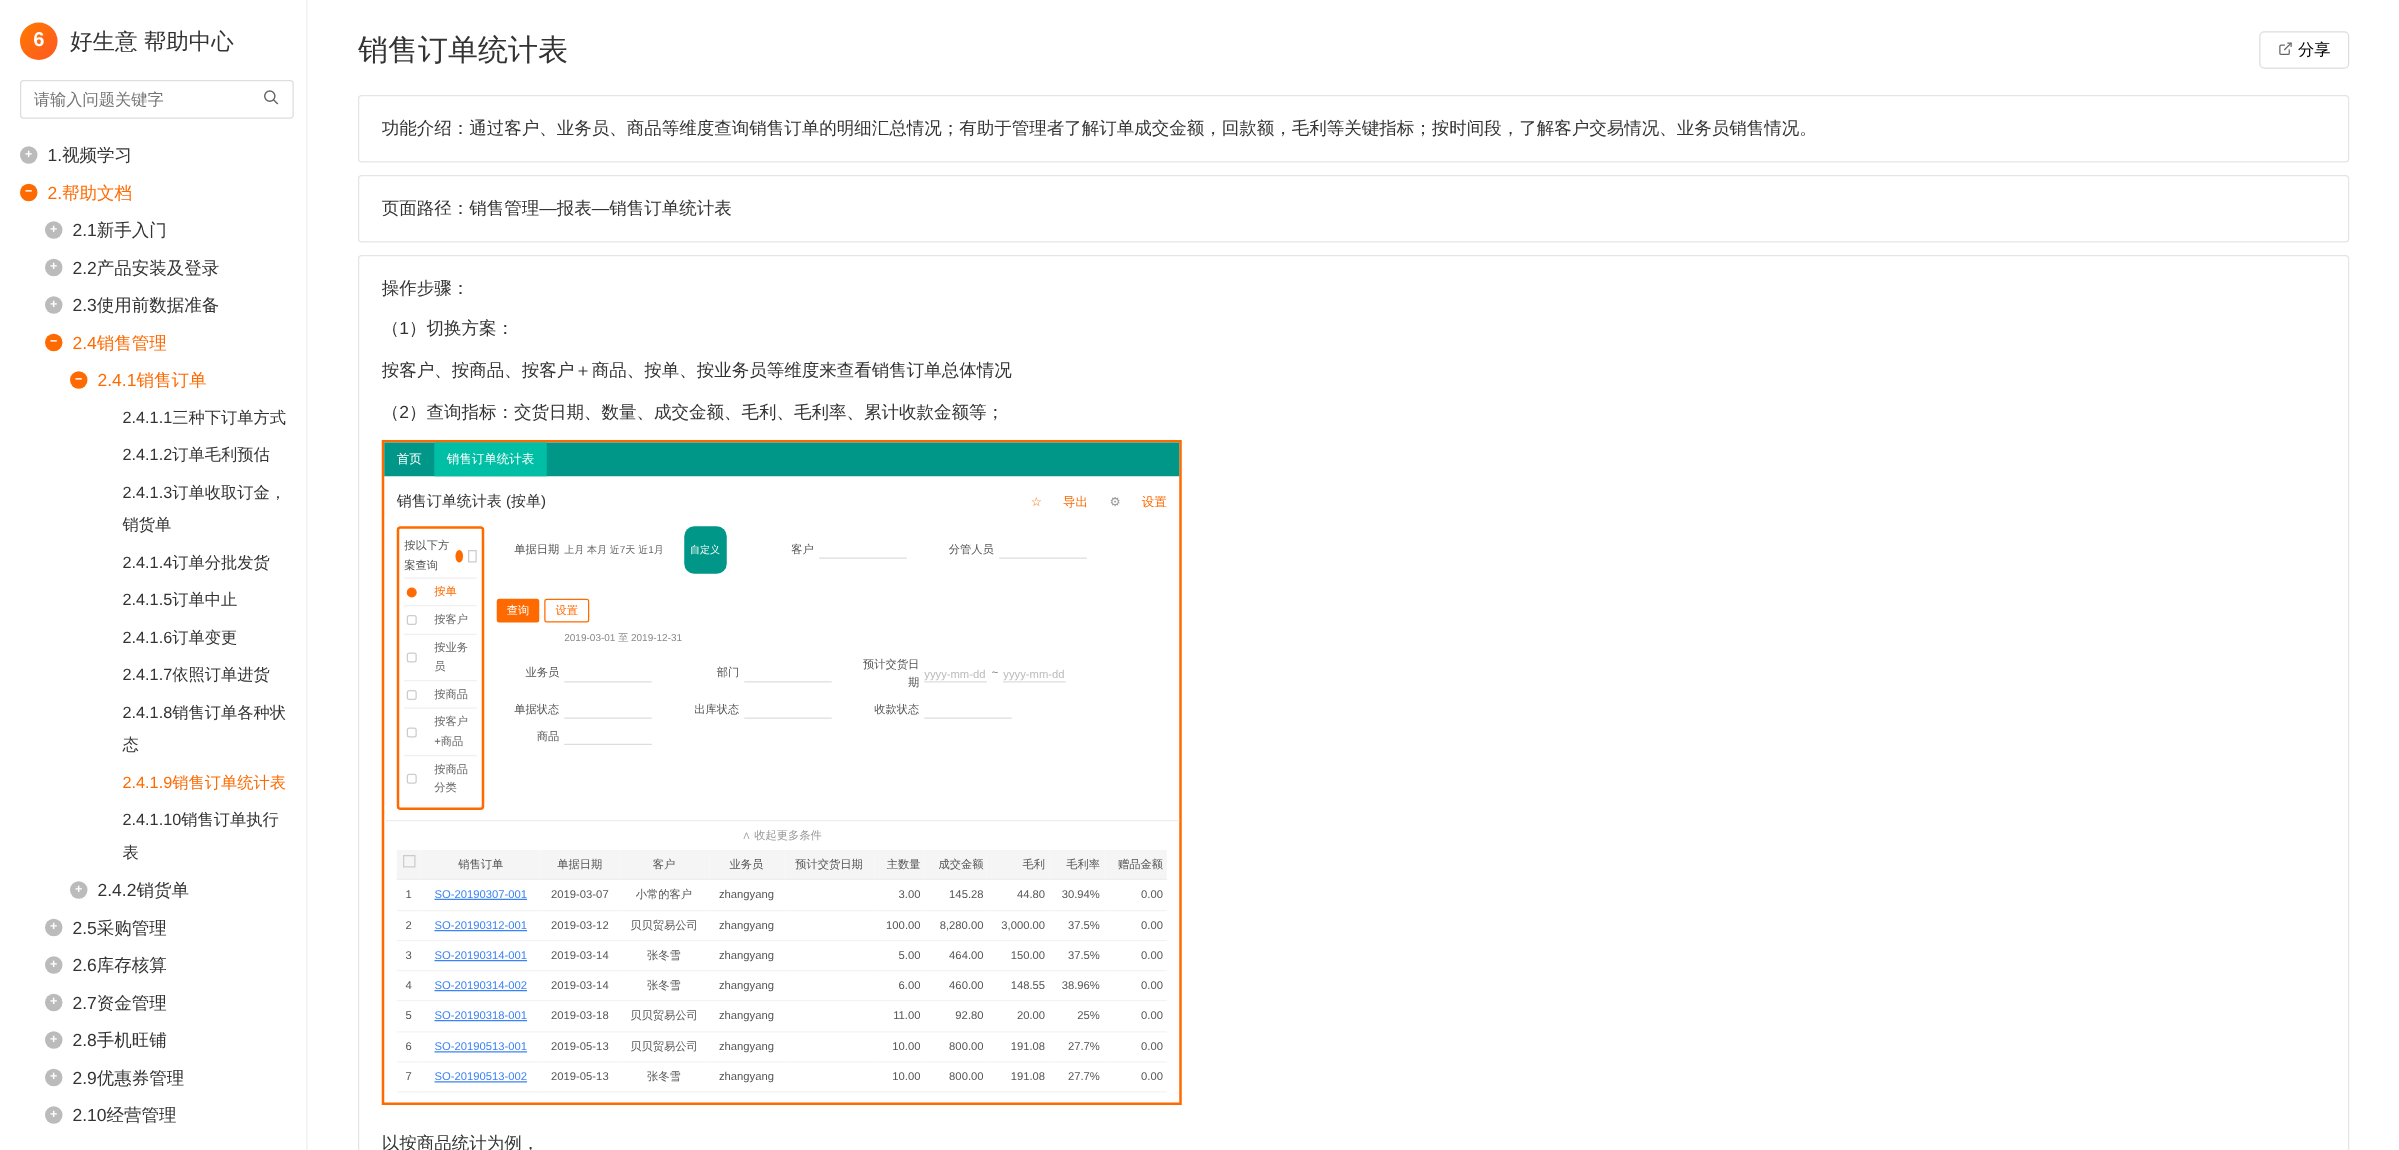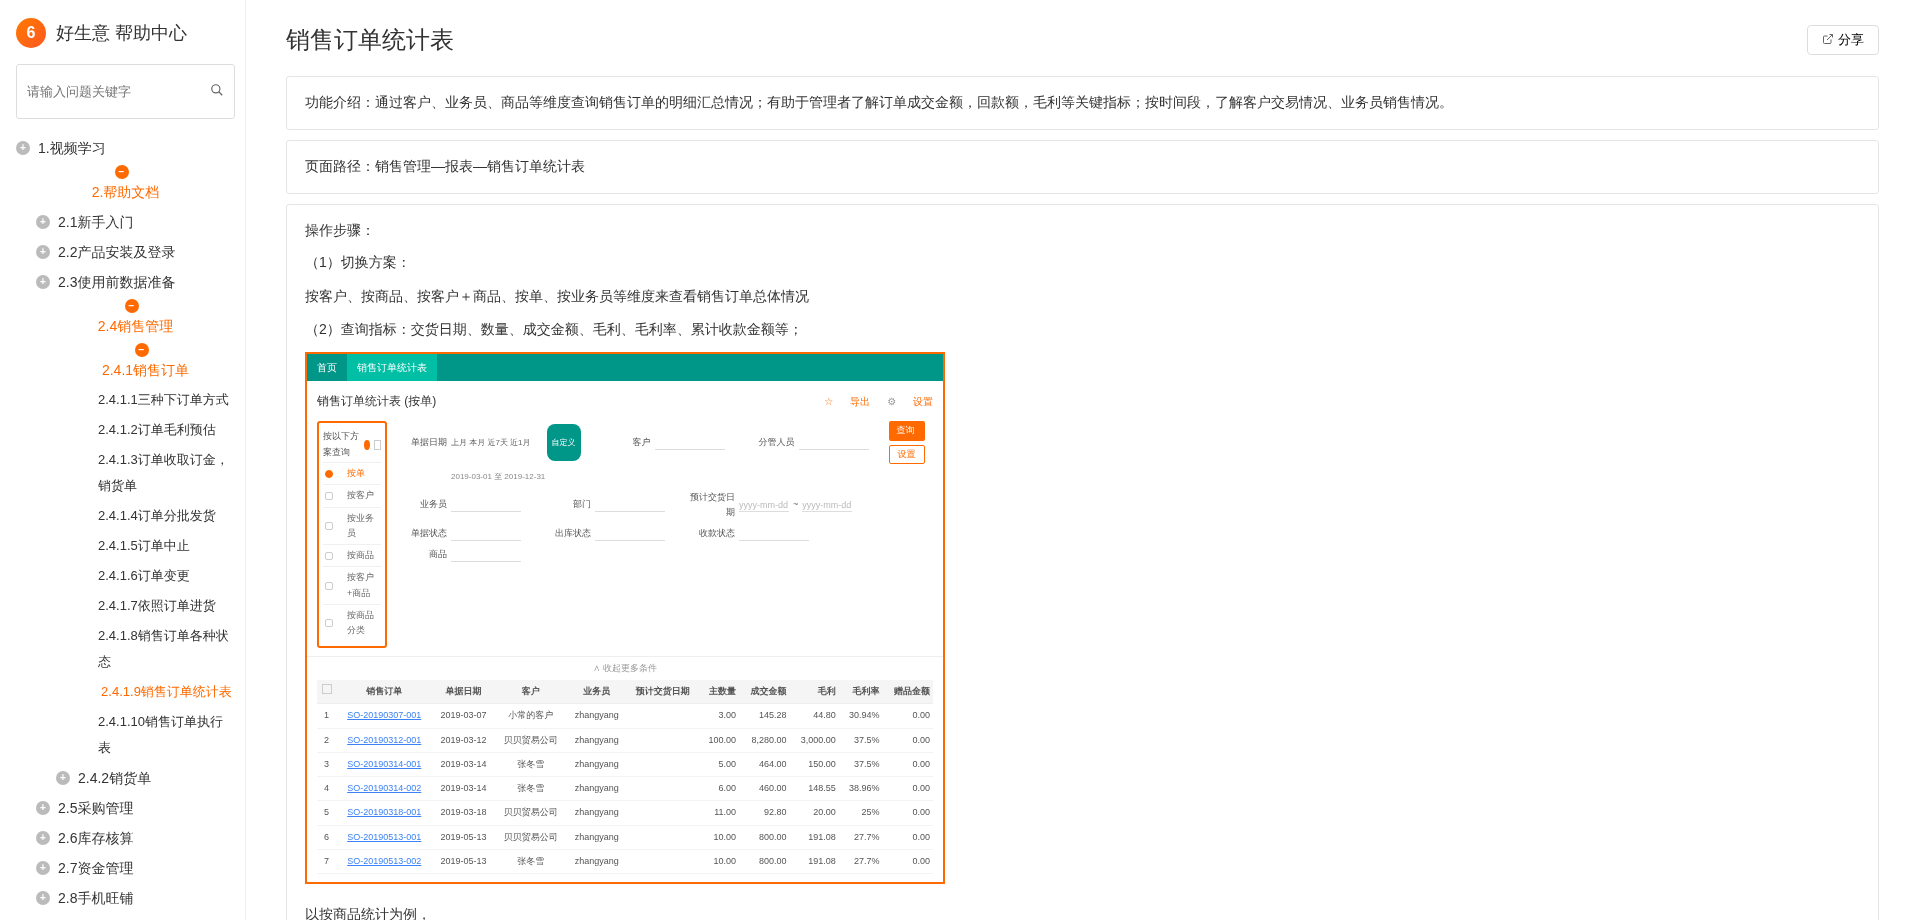--- a/index.html
+++ b/index.html
@@ -4,27 +4,27 @@
 <style>
 * { box-sizing: border-box; margin: 0; padding: 0; }
 body { font-family: "Microsoft YaHei", Arial, sans-serif; font-size: 14px; color: #333; background: #fff; }
 .page { display: flex; }
 .sidebar { width: 246px; flex-shrink: 0; padding: 18px 10px 18px 16px; border-right: 1px solid #eee; height: 920px; overflow-y: auto; position: relative; }
 .sidebar::-webkit-scrollbar { width: 8px; }
 .sidebar::-webkit-scrollbar-thumb { background: #c1c1c1; border-radius: 4px; }
 .logo-row { display: flex; align-items: center; margin-bottom: 16px; }
 .logo { width: 30px; height: 30px; border-radius: 50%; background: linear-gradient(135deg,#ff7a00,#ff5722); display: flex; align-items: center; justify-content: center; color: #fff; font-weight: bold; font-size: 16px; margin-right: 10px; }
 .logo-text { font-size: 18px; font-weight: 400; }
-.search-box { display: flex; align-items: center; border: 1px solid #ddd; border-radius: 3px; padding: 18px 10px; margin-bottom: 14px; }
+.search-box { display: flex; align-items: center; border: 1px solid #ddd; border-radius: 3px; padding: 6px 10px; margin-bottom: 14px; }
 .search-box input { border: none; outline: none; flex: 1; font-size: 13px; }
 .search-box .icon { color: #666; }
 .nav { list-style: none; }
 .nav li { line-height: 26px; }
 .nav-row { display: flex; align-items: center; padding: 2px 0; cursor: pointer; color: #333; }
-.nav-row.active { color: #ff6a00; flex-direction: column; }
+.nav-row.active { color: #ff6a00; }
 .nav-icon { display: inline-flex; width: 14px; height: 14px; border-radius: 50%; background: #bbb; color: #fff; align-items: center; justify-content: center; font-size: 10px; margin-right: 8px; font-weight: bold; line-height: 1; }
 .nav-icon.minus { background: #ff6a00; }
 .nav-icon.minus::before { content: "−"; }
 .nav-icon.plus::before { content: "+"; }
 .indent-1 { padding-left: 20px; }
 .indent-2 { padding-left: 40px; }
 .indent-3 { padding-left: 60px; }
 .leaf { font-size: 13px; color: #333; margin-left: 22px; }
 .leaf.active { color: #ff6a00; }
 .content { flex: 1; padding: 24px 40px; overflow-y: auto; height: 920px; }
@@ -51,26 +51,26 @@
 .scheme-item.on { color: #ff6a00; }
 .scheme-item .dot { width:8px; height:8px; border:1px solid #ccc; border-radius:2px; flex-shrink:0; }
 .scheme-item.on .dot { border-color:#ff6a00; background:#ff6a00; border-radius:50%; }
 .filters { flex: 1; }
 .frow { display: flex; gap: 20px; margin-bottom: 6px; align-items: center; flex-wrap: wrap; }
 .fcell { display: flex; align-items: center; gap: 4px; font-size: 9px; color: #666; }
 .fcell label { width: 50px; text-align: right; color: #555; }
 .fcell .inp { border-bottom: 1px solid #ddd; min-width: 70px; height: 14px; }
 .pill { background: #009688; color:#fff; border-radius:8px; padding:12px 5px; font-size:8px;margin-left:12px; }
 .date-links { font-size:8px; color:#666; }
-.btns-col { display:flex; flex-direction:column; gap:4px; }
+.btns-col { display:flex; flex-direction:row; gap:4px; }
 .btn-q { background:#ff6a00; color:#fff; font-size:9px; padding:2px 8px; border-radius:2px; }
 .btn-s { border:1px solid #ff6a00; color:#ff6a00; font-size:9px; padding:1px 8px; border-radius:2px; }
 .collapse { text-align:center; font-size:9px; color:#999; padding:4px; border-top:1px solid #eee; }
 .tbl { width: calc(100% - 20px); margin: 0 10px 8px; border-collapse: collapse; font-size: 9px; }
-.tbl th { background:#f5f5f5; padding:4px 3px; font-weight:bold; color:#555; border-bottom:1px solid #eee; }
+.tbl th { background:#f5f5f5; padding:4px 3px; font-weight:normal; color:#555; border-bottom:1px solid #eee; }
 .tbl td { padding:4px 3px; text-align:center; color:#555; border-bottom:1px solid #f3f3f3; }
 .tbl td.so { color:#3b82f6; text-decoration:underline; }
 .tbl td.r, .tbl th.r { text-align:right; }
 </style>
 </head>
 <body>
 
 <div class="page">
   <aside class="sidebar">
     <div class="logo-row">

